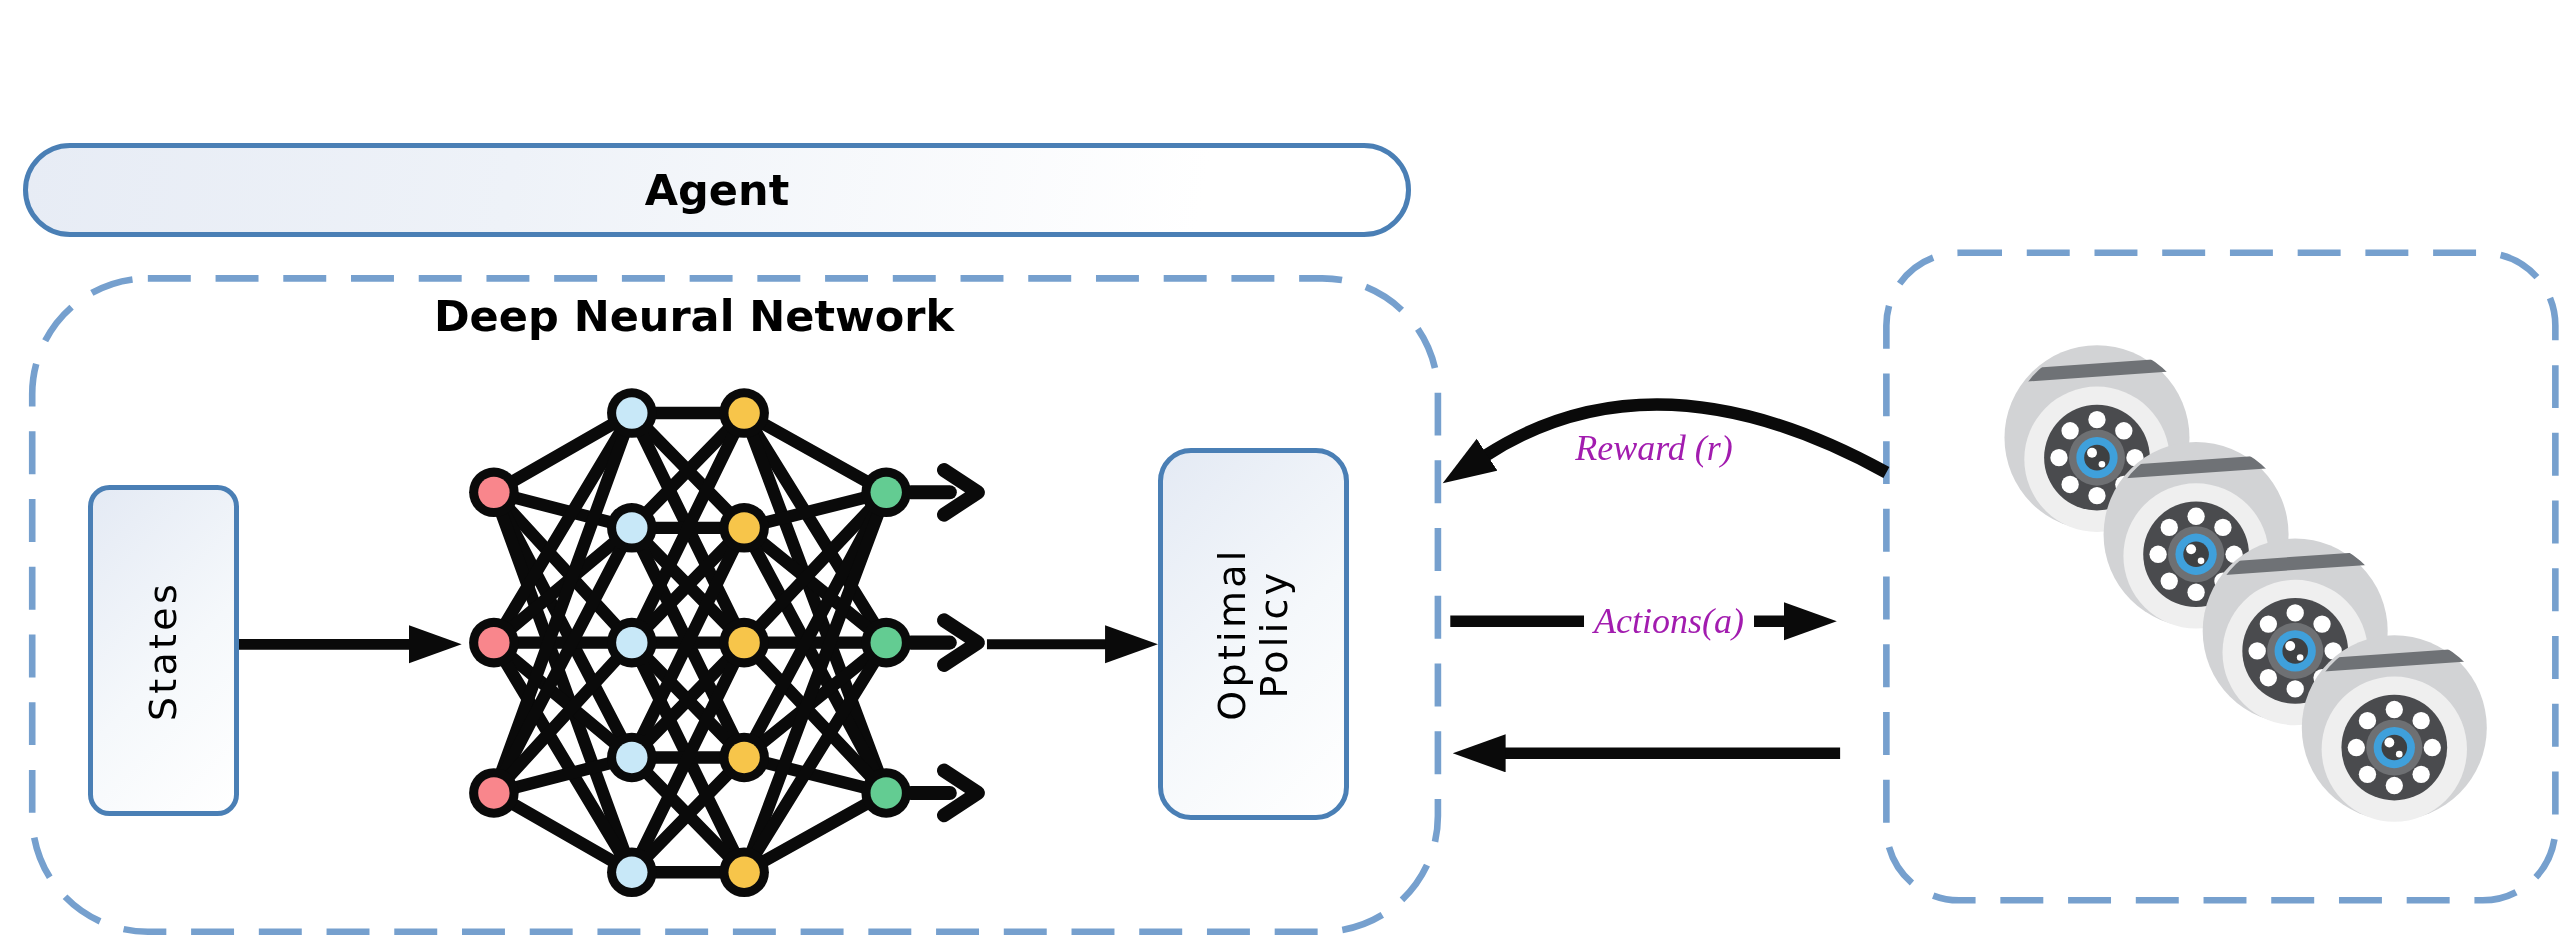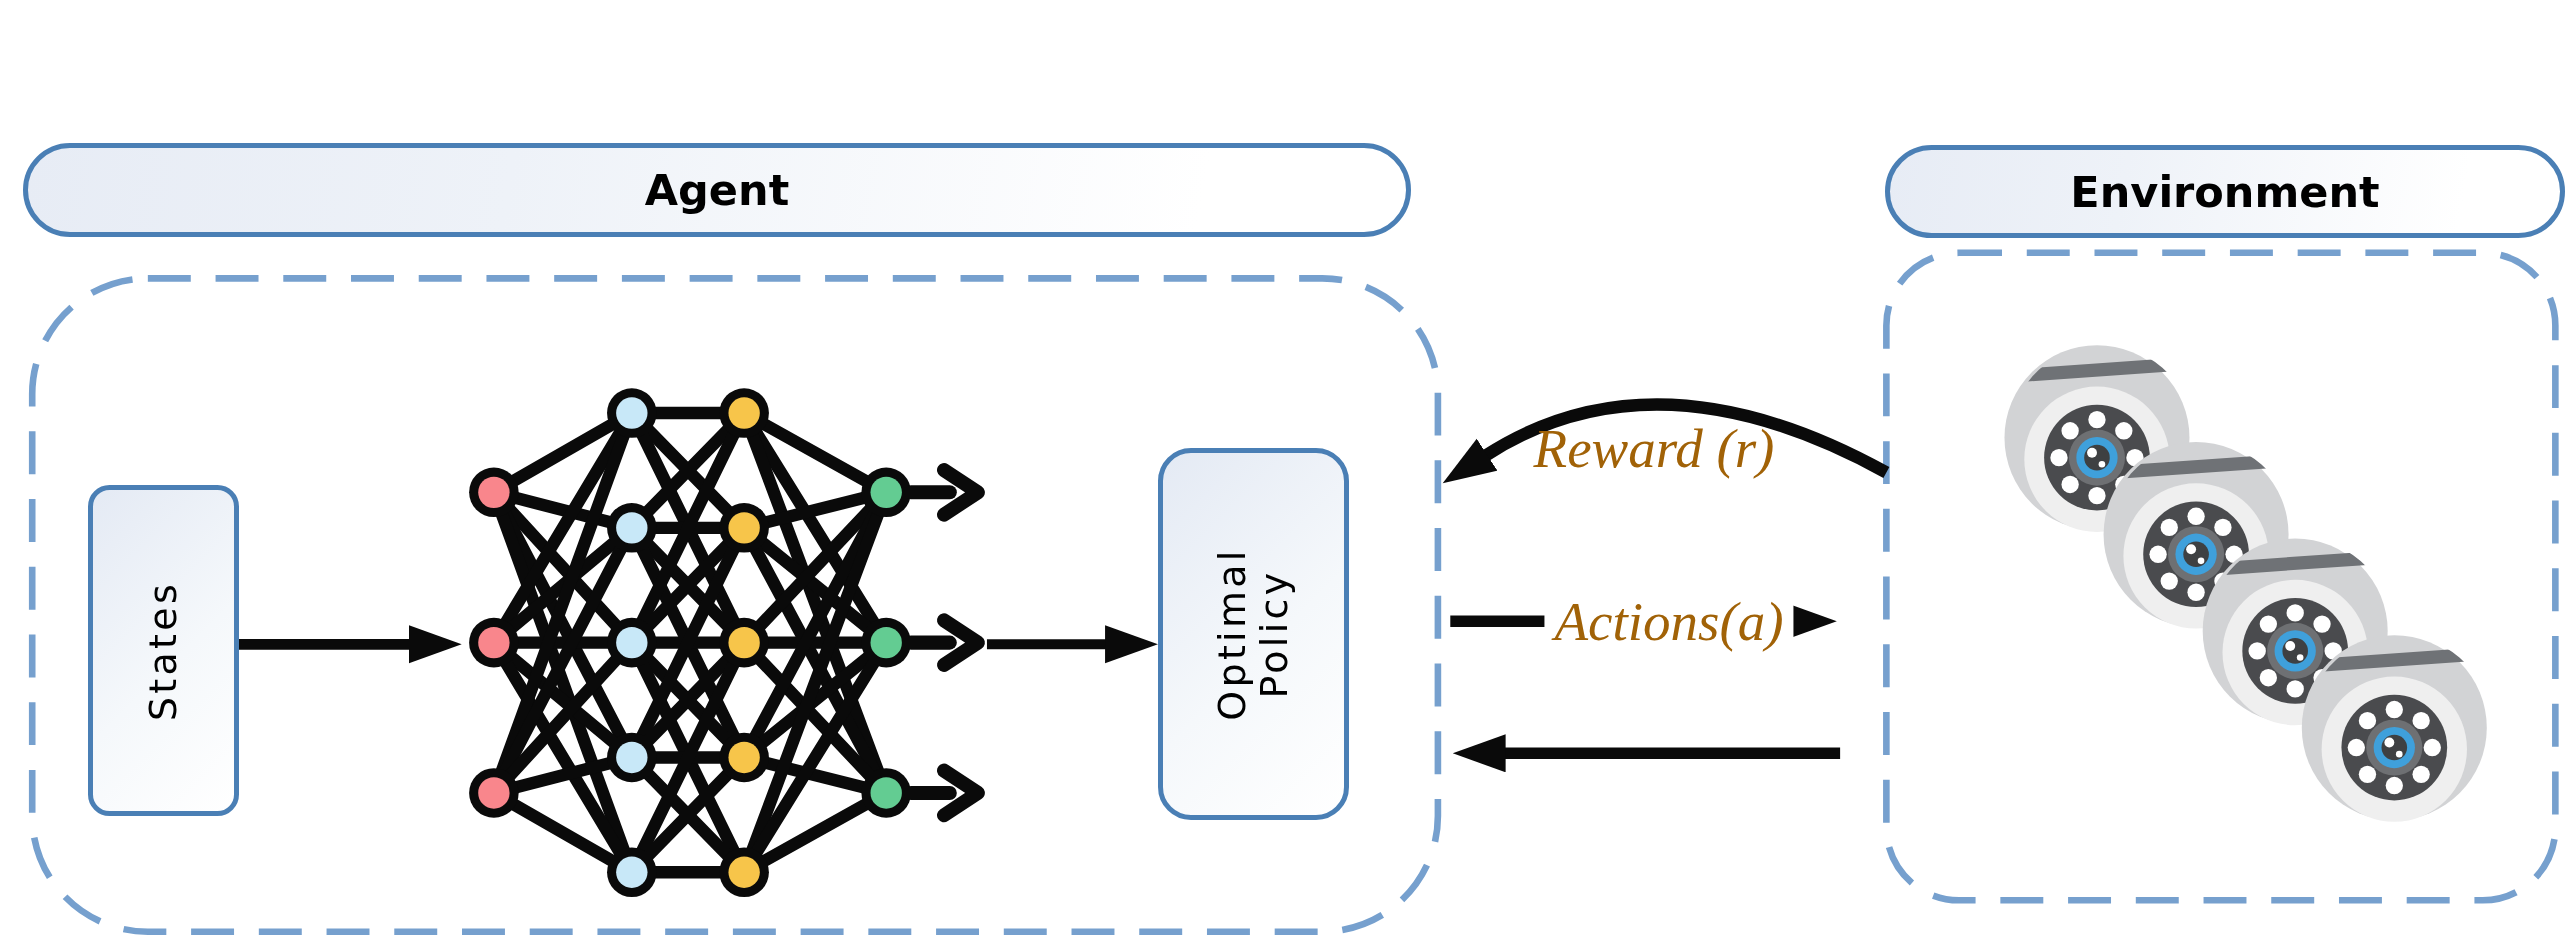--- a/index.html
+++ b/index.html
@@ -28,21 +28,21 @@
     text-align:center;line-height:1.1;white-space:nowrap;
   }
   .vtext.wrap{white-space:normal;width:273px;}
   .dnn-title{
     position:absolute;left:694px;top:291px;transform:translateX(-50%);
     font-weight:bold;font-size:43px;color:#000;white-space:nowrap;
   }
   .flow-label{
     position:absolute;transform:translate(-50%,-50%);
     font-family:"Liberation Serif","DejaVu Serif",serif;
-    font-style:italic;font-size:55px;color:#a16207;white-space:nowrap;text-align:right;
+    font-style:italic;font-size:36px;color:#a21caf;white-space:nowrap;text-align:right;
   }
   .flow-label.boxed{background:#ffffff;padding:0 10px;margin-left:25px;}
   .flow-label.heavy{font-weight:bold;}
 </style>
 </head>
 <body>
 
 <div id="canvas">
 
   <svg id="bg-svg" width="2576" height="945" viewBox="0 0 3119 1144">
@@ -183,24 +183,22 @@
         <use href="#cam" transform="translate(2419,404)"></use>
         <use href="#cam" transform="translate(2539,521)"></use>
         <use href="#cam" transform="translate(2659,638)"></use>
         <use href="#cam" transform="translate(2779,755)"></use>
       </g>
   </svg>
 
   <div class="banner" style="left:23px;top:143px;width:1388px;height:94px;">
     <span>Agent</span>
   </div>
-  <div class="banner" style="left:1885px;top:145px;width:680px;height:93px;">
-    <span>Environment</span>
-  </div>
-
+
+  <div class="dnn-title">Deep Neural Network</div>
 
   <div class="small-box" style="left:88px;top:485px;width:151px;height:331px;border-radius:21.5px;">
     <div class="vtext">States</div>
   </div>
 
   <div class="small-box" style="left:1158px;top:448px;width:191px;height:372px;border-radius:33px;border-width:5.8px;">
     <div class="vtext wrap">Optimal Policy</div>
   </div>
 
   <div class="flow-label" style="left:1654px;top:448px;">Reward (r)</div>

